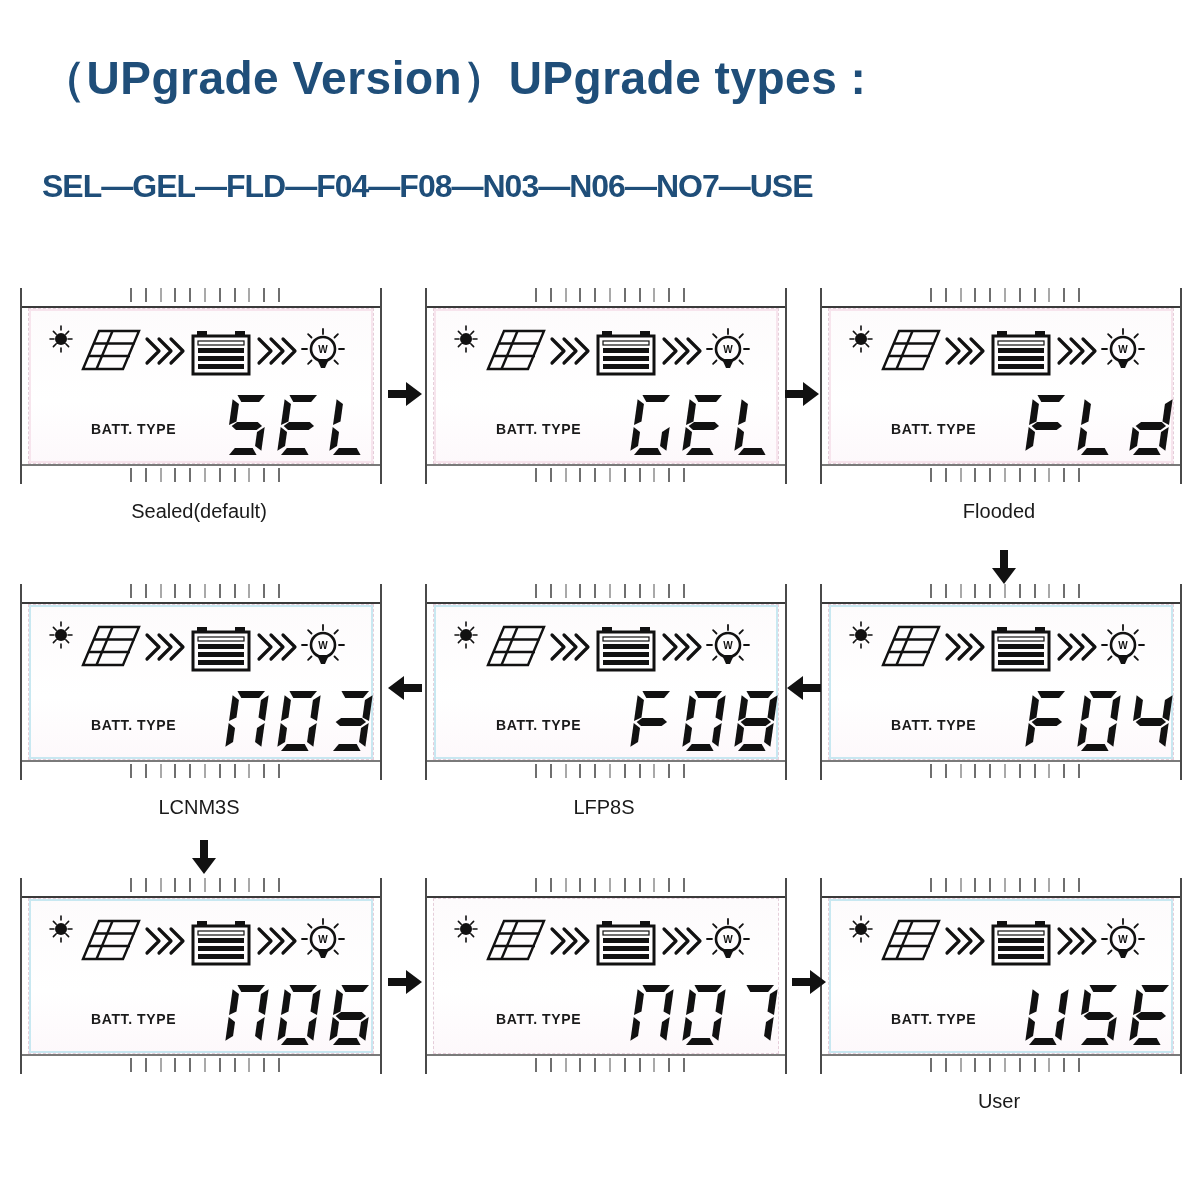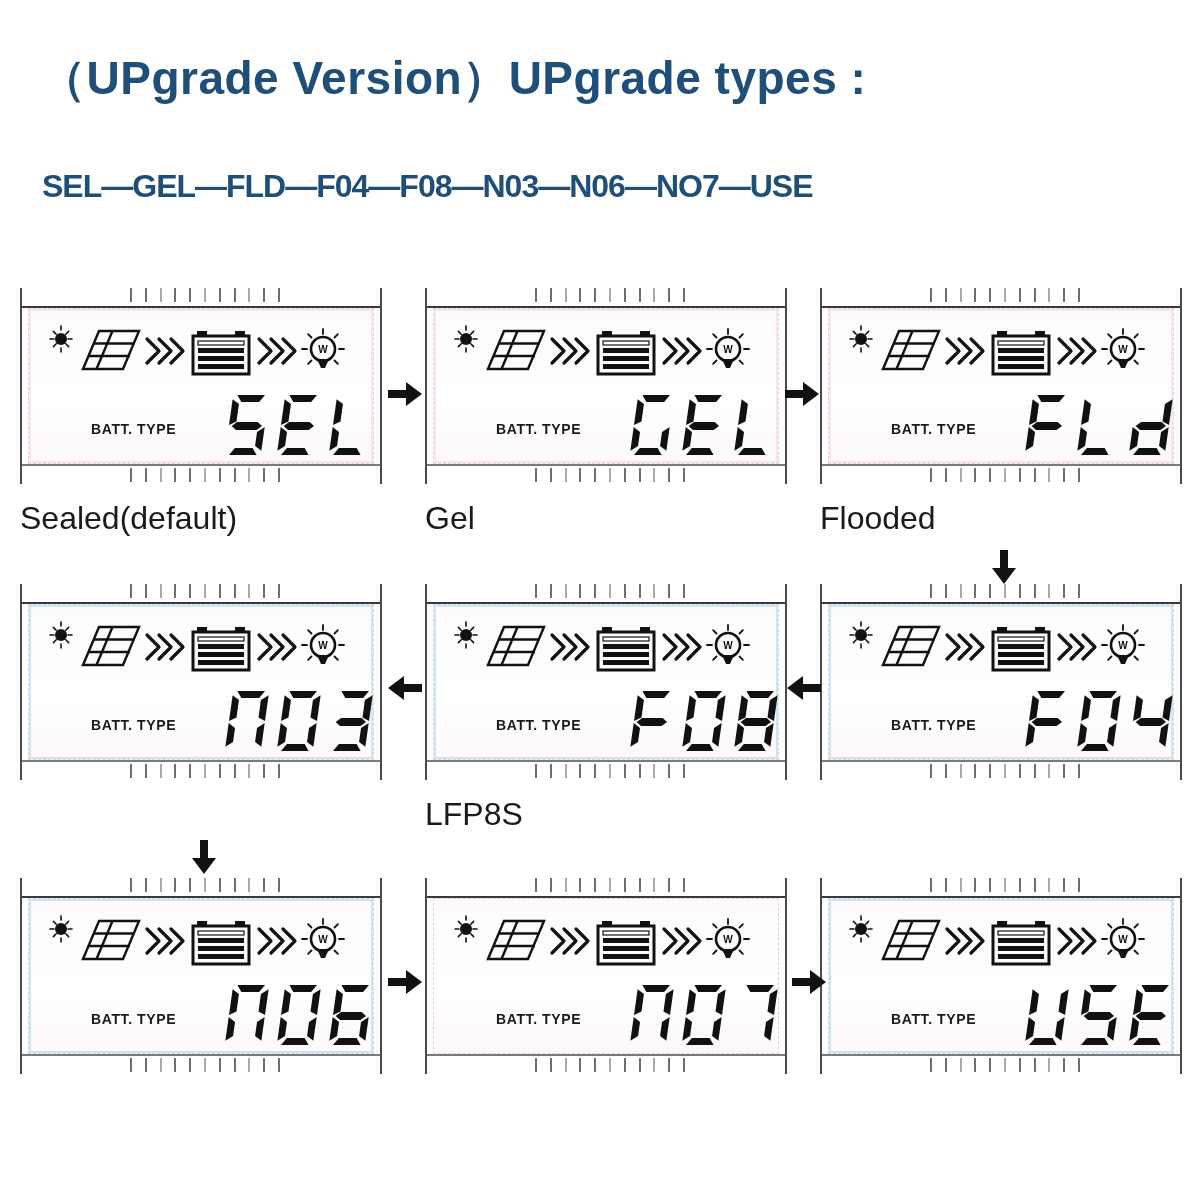--- a/index.html
+++ b/index.html
@@ -70,21 +70,21 @@
     letter-spacing:.6px;font-family:"Liberation Sans",sans-serif;
   }
   .seg{
     position:absolute;left:138px;top:-4px;
     display:flex;gap:8px;align-items:flex-start;
   }
 
   
   .caption{
     position:absolute;left:0;width:358px;top:212px;
-    text-align:left;font-size:32px;color:#1a1a1a;
+    text-align:center;font-size:20px;color:#1a1a1a;
     font-family:"Liberation Sans",sans-serif;
   }
 
   
   .arrow{position:absolute;}
   .arrow svg{display:block;}
 </style>
 </head>
 <body>
 
@@ -329,21 +329,20 @@
           <i></i>
           <i></i>
           <i></i>
           <i></i>
           <i></i>
           <i></i>
           <i></i>
         </div>
       <div class="pcb-bot"></div>
     </div>
-    <div class="caption">Gel</div>
   </div>
     <div class="cell r0 c2">
     <div class="lcd">
       <div class="pcb-top"></div>
       <div class="pins">
           <i></i>
           <i></i>
           <i></i>
           <i></i>
           <i></i>
@@ -575,20 +574,21 @@
           <i></i>
           <i></i>
           <i></i>
           <i></i>
           <i></i>
           <i></i>
           <i></i>
         </div>
       <div class="pcb-bot"></div>
     </div>
+    <div class="caption">LCNM3S</div>
   </div>
     <div class="cell r1 c1">
     <div class="lcd">
       <div class="pcb-top"></div>
       <div class="pins">
           <i></i>
           <i></i>
           <i></i>
           <i></i>
           <i></i>
@@ -1186,20 +1186,21 @@
           <i></i>
           <i></i>
           <i></i>
           <i></i>
           <i></i>
           <i></i>
           <i></i>
         </div>
       <div class="pcb-bot"></div>
     </div>
+    <div class="caption">User</div>
   </div>
   </div>
 
 <div class="arrow" style="left: 386px; top: 378px;">
     <svg width="38" height="32" viewBox="0 0 38 32">
       <path d="M2 12 L20 12 L20 4 L36 16 L20 28 L20 20 L2 20 Z" fill="#111"></path>
     </svg>
   </div>
 <div class="arrow" style="left: 783px; top: 378px;">
     <svg width="38" height="32" viewBox="0 0 38 32">

